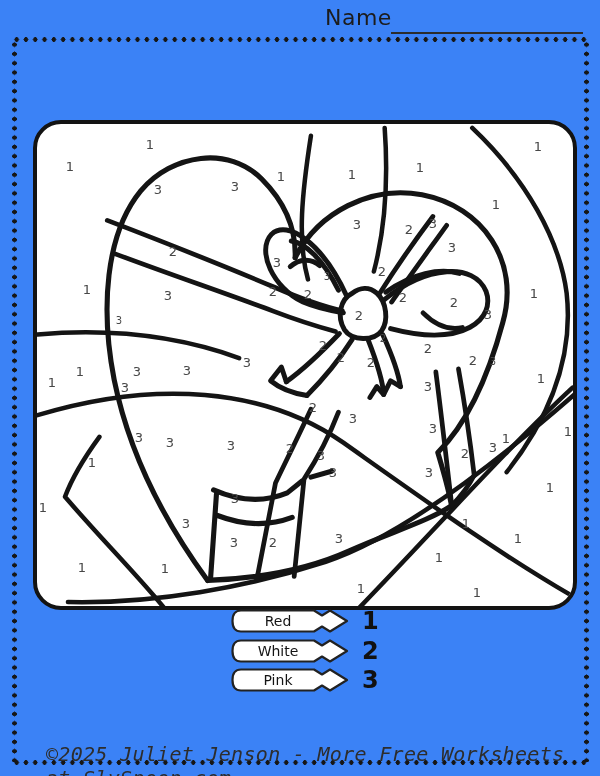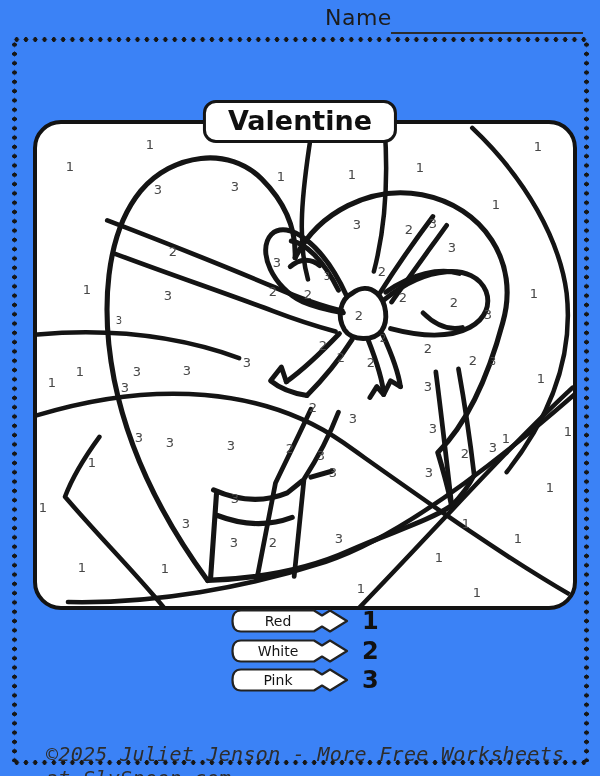--- a/index.html
+++ b/index.html
@@ -63,21 +63,20 @@
     <span class="name-label">Name</span>
     <div class="name-line"></div>
   </div>
 
   <div class="dots dots-h dots-top"></div>
   <div class="dots dots-h dots-bottom"></div>
   <div class="dots dots-v dots-left"></div>
   <div class="dots dots-v dots-right"></div>
 
 
-  <div class="badge">Valentine</div>
 
   <div class="canvas">
     <svg width="536" height="482" viewBox="-7 -2 544 490">
       <g fill="none" stroke="#141414" stroke-linecap="round" stroke-linejoin="round">
 
         <g stroke-width="4.6">
           <path d="M 435,2 C 490,54 524,116 531,170 C 538,234 514,296 470,352"></path>
           <path d="M 540,272 C 462,340 362,418 286,443 C 206,469 112,486 24,484"></path>
           <path d="M 318,492 C 390,418 470,328 537,266"></path>
           <path d="M -7,294 C 112,258 224,266 304,322 C 386,380 458,432 537,478"></path>

